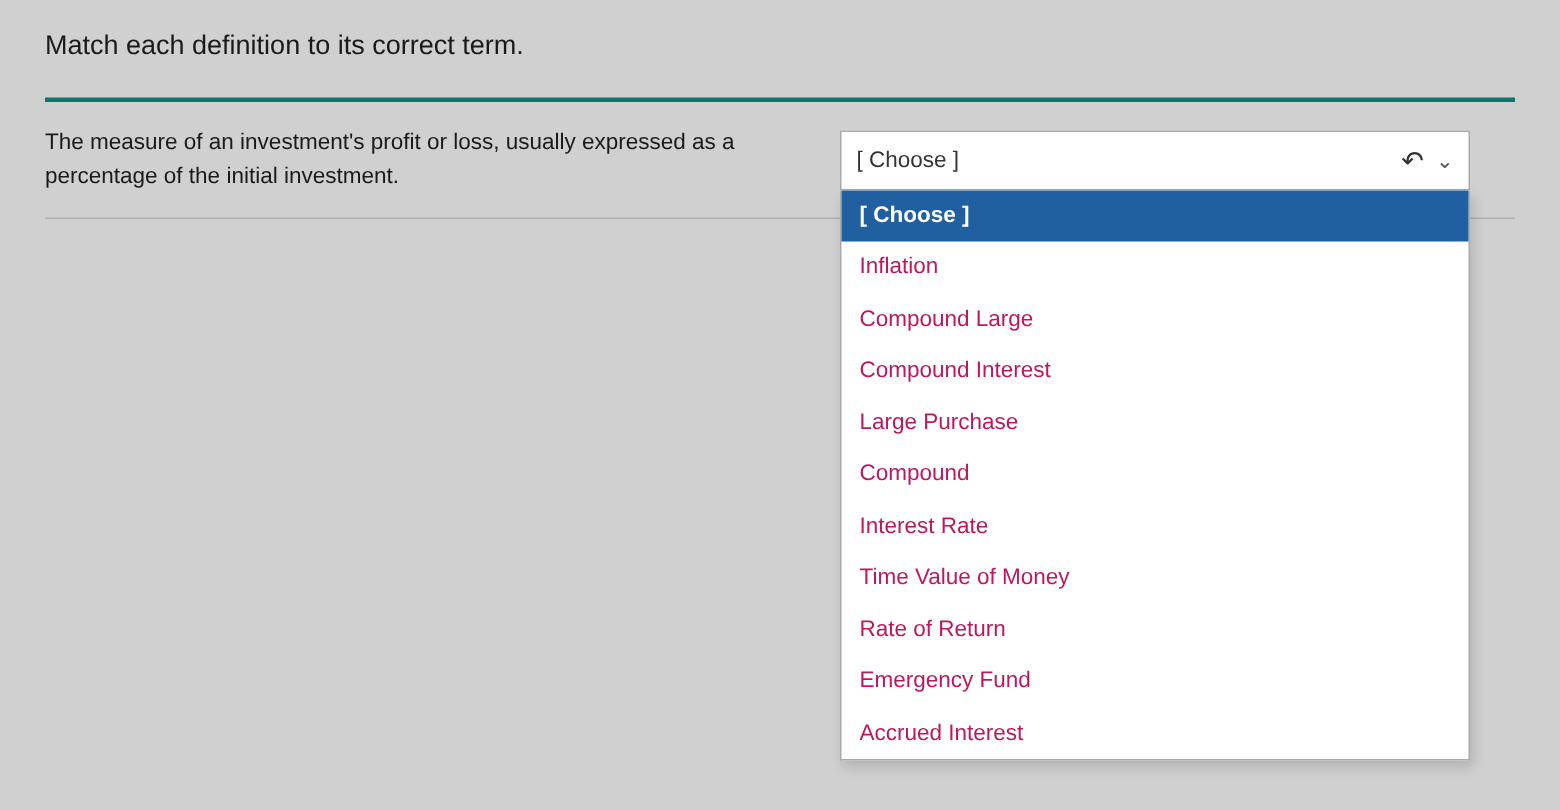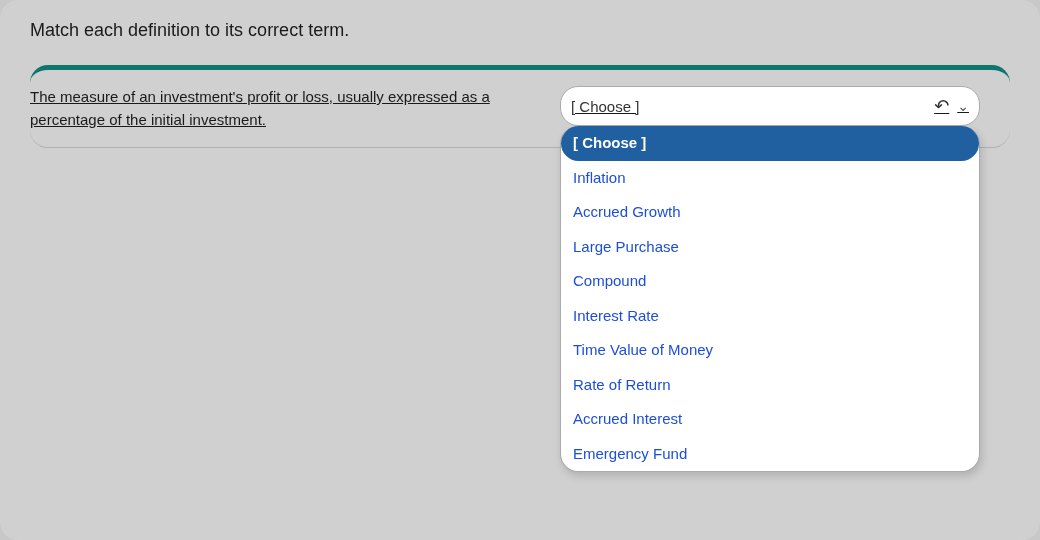--- a/index.html
+++ b/index.html
@@ -1,19 +1,18 @@
 <!DOCTYPE html>
 <html><head>
   <meta charset="utf-8">
   <style>
     * {
       box-sizing: border-box;
       margin: 0;
       padding: 0;
-      border-radius: 18px;
     }
 
     body {
       width: 1040px;
       height: 540px;
       background-color: #c8c8c8;
       font-family: Arial, sans-serif;
       font-size: 15px;
       color: #1a1a1a;
       overflow: hidden;
@@ -35,25 +34,24 @@
 
     .content-area {
       background-color: #d0d0d0;
       display: flex;
       flex-direction: column;
       gap: 0;
     }
 
     .row {
       display: flex;
-      align-items: flex-start;
+      align-items: center;
       padding: 16px 0;
-      border-top: 5px solid #0f766e;
+      border-top: 3px solid #0f766e;
       position: relative;
-      text-decoration: underline;
     }
 
     .row:last-child {
       border-bottom: 1px solid #b0b0b0;
     }
 
     .definition {
       flex: 0 0 530px;
       font-size: 15px;
       line-height: 1.5;
@@ -98,21 +96,21 @@
       background-color: #ffffff;
       border: 1px solid #aaaaaa;
       border-top: none;
       z-index: 100;
       box-shadow: 2px 4px 8px rgba(0,0,0,0.15);
     }
 
     .dropdown-item {
       padding: 6px 12px;
       font-size: 15px;
-      color: #1d4ed8;
+      color: #be185d;
       cursor: pointer;
       line-height: 1.5;
     }
 
     .dropdown-item.selected {
       background-color: #2060a0;
       color: #ffffff;
       font-weight: bold;
     }
 
@@ -135,28 +133,29 @@
       <div class="definition">The measure of an investment's profit or loss, usually expressed as a percentage of the initial investment.</div>
       <div class="select-container">
         <div class="select-box">
           <span class="select-box-label">[ Choose ]</span>
           <span class="cursor-indicator">↶</span>
           <span class="chevron-icon">⌄</span>
         </div>
         <div class="dropdown-menu">
           <div class="dropdown-item selected">[ Choose ]</div>
           <div class="dropdown-item">Inflation</div>
-          <div class="dropdown-item">Accrued Growth</div>
+          <div class="dropdown-item">Compound Large</div>
+          <div class="dropdown-item">Compound Interest</div>
           <div class="dropdown-item">Large Purchase</div>
           <div class="dropdown-item">Compound</div>
           <div class="dropdown-item">Interest Rate</div>
           <div class="dropdown-item">Time Value of Money</div>
           <div class="dropdown-item">Rate of Return</div>
+          <div class="dropdown-item">Emergency Fund</div>
           <div class="dropdown-item">Accrued Interest</div>
-          <div class="dropdown-item">Emergency Fund</div>
         </div>
       </div>
     </div>
 
 
 
 
   </div>
 </div>
 

